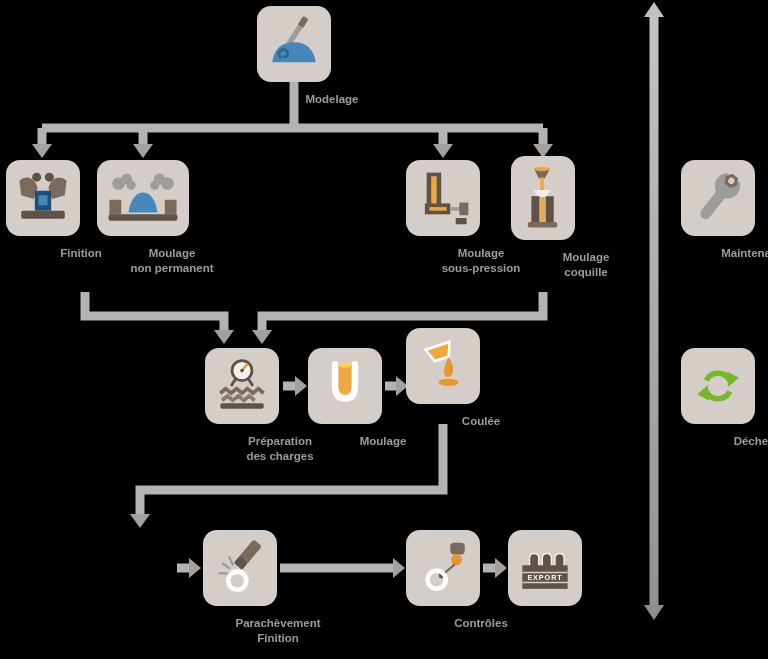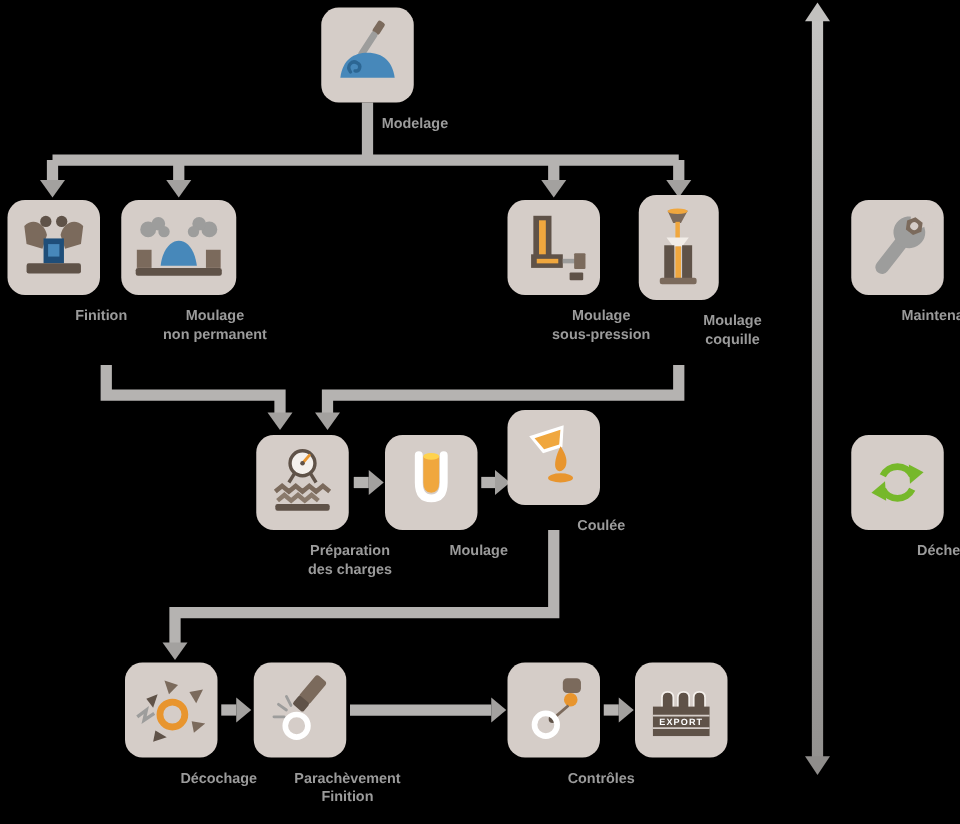--- a/index.html
+++ b/index.html
@@ -190,34 +190,20 @@
           <path d="M12 8 L44 8 L37 26 L19 26 Z" fill="#ffffff"></path>
           <path d="M16 11 L40 11 L35 23 L21 23 Z" fill="#f0a73e"></path>
         </g>
         <path d="M38 22 C42 28 44 33 43 38 C42 44 36 46 34 42 C32 38 34 30 38 22 Z" fill="#e8952e"></path>
         <ellipse cx="38" cy="50" rx="11" ry="4" fill="#e8952e"></ellipse>
       </svg>
     </div>
     <div class="label">Coulée</div>
   </div>
 
-  <div class="node" style="left:100px;top:530px">
-    <div class="tile" style="width:74px;height:76px">
-      <svg width="58" height="58" viewBox="0 0 64 64">
-        <circle cx="33" cy="36" r="11" fill="none" stroke="#e8952e" stroke-width="6"></circle>
-        <polygon points="26,6 38,10 30,18" fill="#7b6a5c"></polygon>
-        <polygon points="48,16 60,14 54,26" fill="#7b6a5c"></polygon>
-        <polygon points="50,42 62,44 52,52" fill="#7b6a5c"></polygon>
-        <polygon points="18,50 28,56 16,60" fill="#5f5248"></polygon>
-        <polygon points="10,22 20,18 16,30" fill="#5f5248"></polygon>
-        <path d="M2 38 l8 -6 -2 9 9 -6" stroke="#9d9d9c" stroke-width="3" fill="none"></path>
-      </svg>
-    </div>
-    <div class="label">Décochage</div>
-  </div>
 
   <div class="node" style="left:203px;top:530px">
     <div class="tile" style="width:74px;height:76px">
       <svg width="58" height="58" viewBox="0 0 64 64">
         <g transform="rotate(40 40 18)">
           <rect x="34" y="0" width="12" height="26" rx="3" fill="#7b6a5c"></rect>
           <rect x="34" y="24" width="12" height="10" rx="2" fill="#5f5248"></rect>
         </g>
         <path d="M20 32 l-7 -5 M18 38 l-9 0 M24 28 l-4 -8" stroke="#9d9d9c" stroke-width="2.5" stroke-linecap="round" fill="none"></path>
         <circle cx="29" cy="46" r="10" fill="none" stroke="#ffffff" stroke-width="5"></circle>

